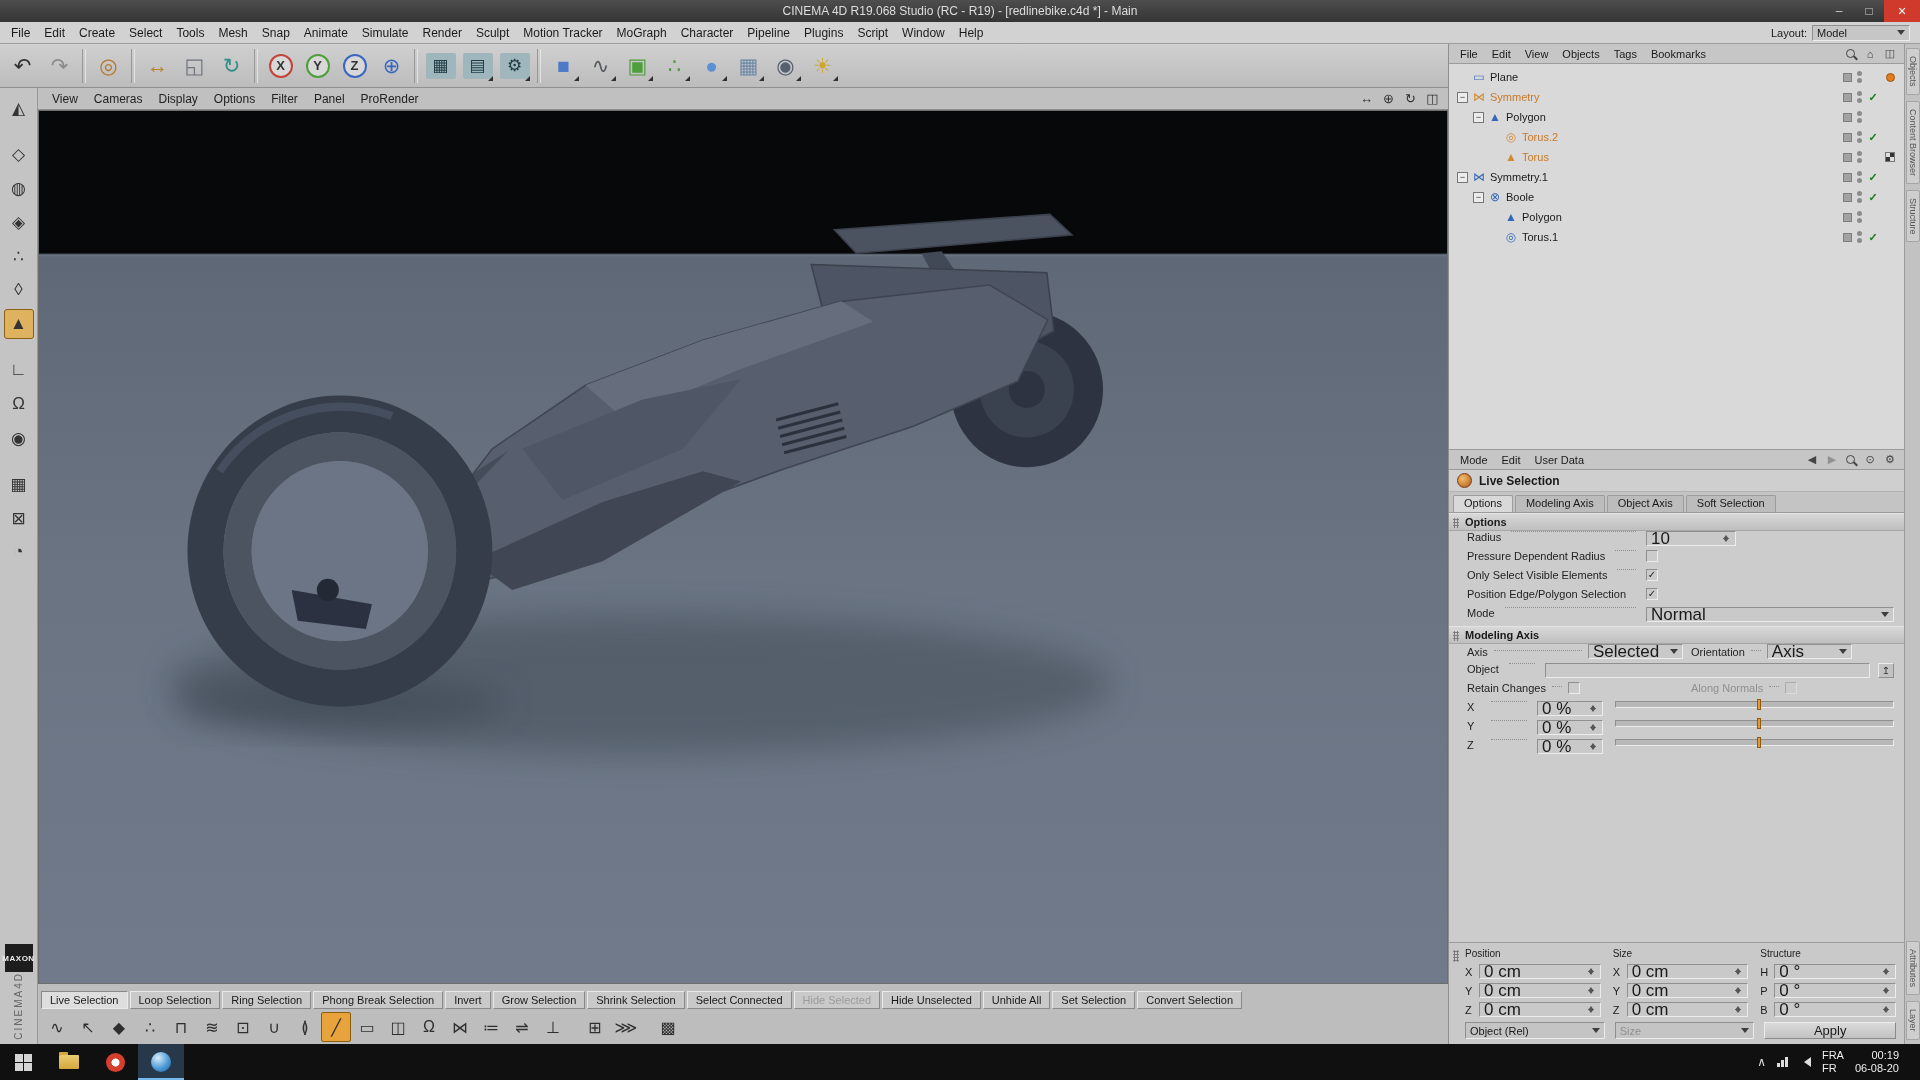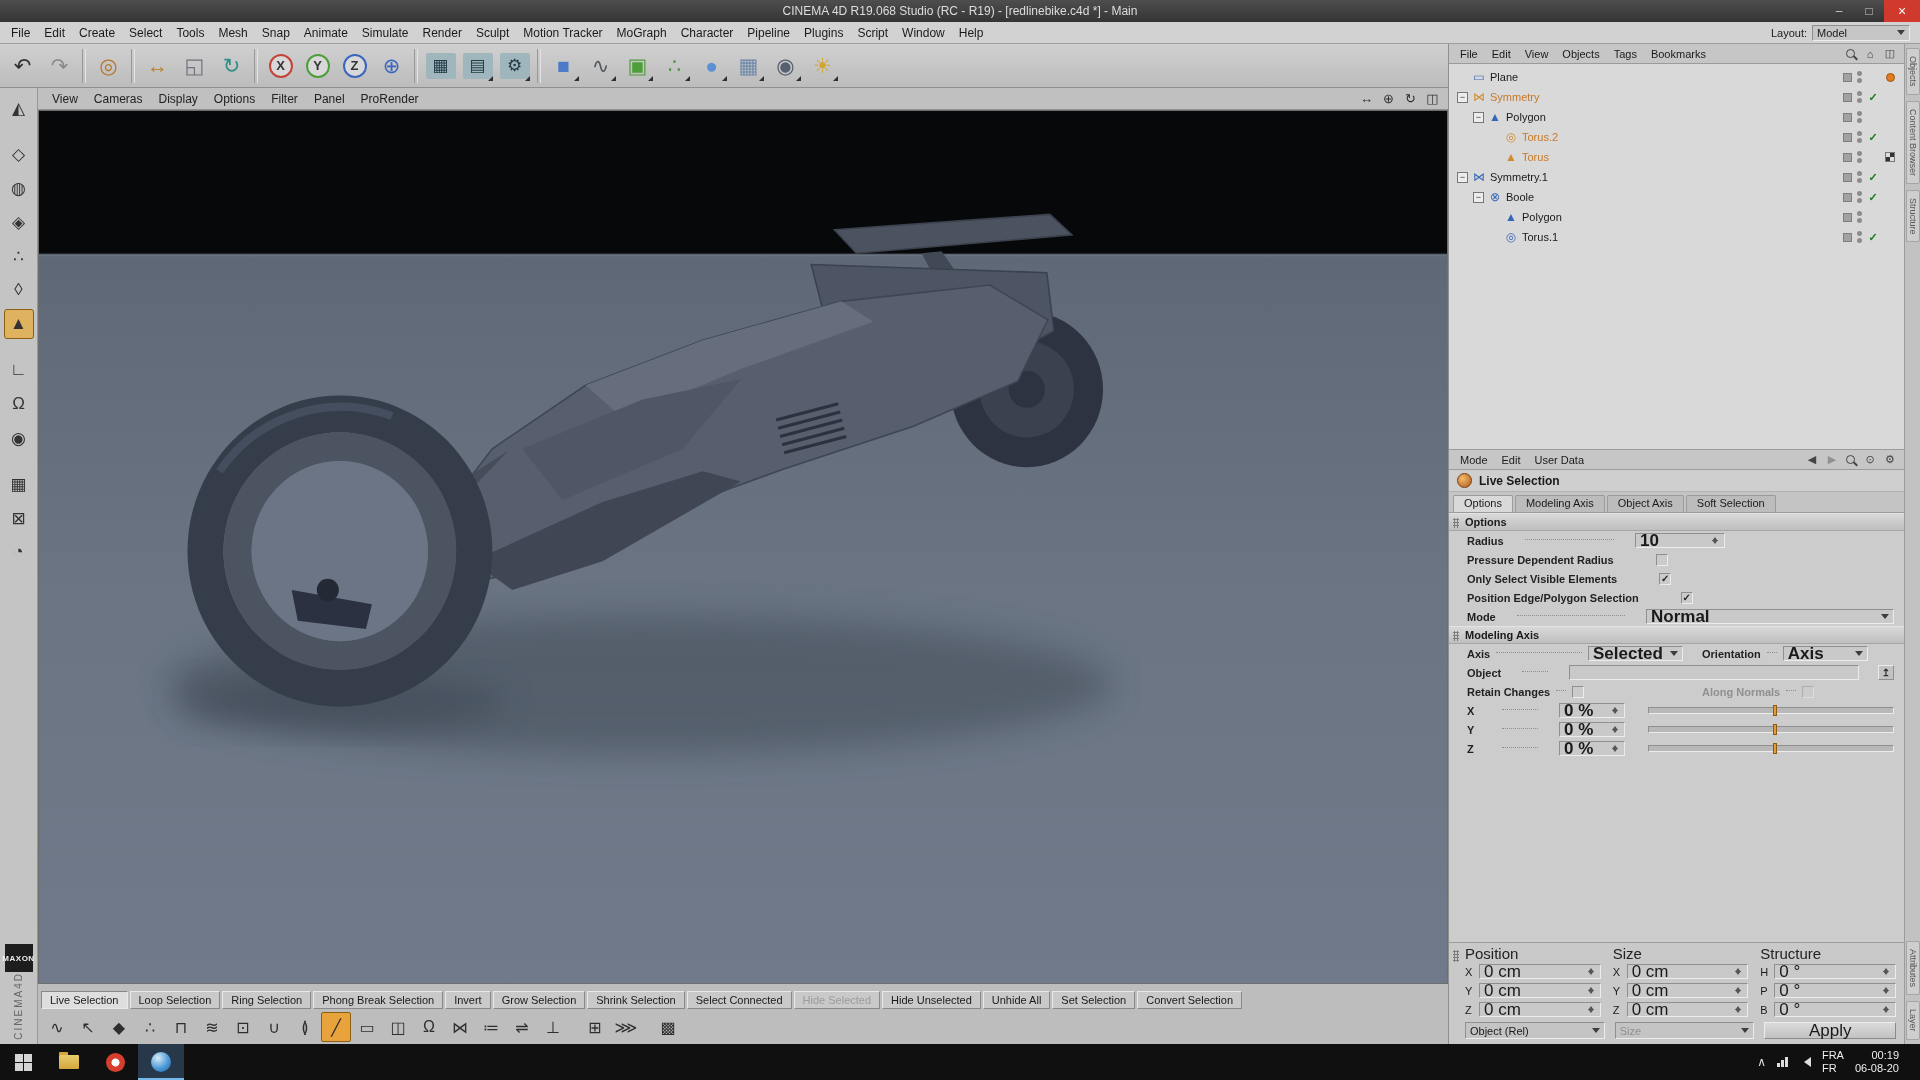--- a/index.html
+++ b/index.html
@@ -104,21 +104,21 @@
 
   
   .am-header{height:22px;display:flex;align-items:center;gap:7px;padding:0 8px;background:#cfcfcf;font-weight:bold;font-size:12px;border-bottom:1px solid #b3b3b3;flex:0 0 22px;}
   .tool-badge{width:15px;height:15px;border-radius:50%;background:radial-gradient(circle at 35% 35%,#f2bc6c,#b05818);border:1px solid #7a3c10;flex:0 0 15px;}
   .am-tabs{height:21px;display:flex;gap:2px;padding:3px 4px 0;background:#c4c4c4;border-bottom:1px solid #9b9b9b;flex:0 0 21px;}
   .am-tab{padding:1px 10px;font-size:11px;background:#bcbcbc;border:1px solid #9b9b9b;border-bottom:none;border-radius:2px 2px 0 0;white-space:nowrap;}
   .am-tab.active{background:#d9d9d9;}
   .am-body{background:#cccccc;padding-bottom:4px;}
   .group-header{height:18px;background:linear-gradient(#d8d8d8,#bfbfbf);border-top:1px solid #e3e3e3;border-bottom:1px solid #a6a6a6;font-weight:bold;font-size:11px;display:flex;align-items:center;padding:0 8px 0 16px;position:relative;}
   .group-header::before{content:"";position:absolute;left:4px;top:4px;width:6px;height:10px;background-image:radial-gradient(#7d7d7d 1px,transparent 1.2px);background-size:3px 3px;}
-  .prop-row{height:19px;display:flex;align-items:center;padding:0 10px 0 18px;font-size:11px;gap:19px;font-weight:bold;}
+  .prop-row{height:19px;display:flex;align-items:flex-start;padding:0 10px 0 18px;font-size:11px;gap:8px;}
   .prop-label{white-space:nowrap;color:#222;}
   .prop-label.dim{color:#909090;}
   .leader{flex:1;border-bottom:1px dotted #8f8f8f;height:1px;margin:0 2px 3px;}
   .leader.short{flex:0 0 10px;}
   .field{background:#c9c9c9;border:1px solid;border-color:#8f8f8f #ececec #ececec #8f8f8f;height:15px;display:flex;align-items:center;padding:0 4px;font-size:17px;}
   .field .val{flex:1;white-space:nowrap;}
   .stepper{width:9px;height:13px;position:relative;flex:0 0 9px;margin-left:2px;}
   .stepper::before{content:"";position:absolute;top:0;left:1px;border:3px solid transparent;border-bottom:4px solid #555;}
   .stepper::after{content:"";position:absolute;bottom:0;left:1px;border:3px solid transparent;border-top:4px solid #555;}
   .caret{width:0;height:0;border:4px solid transparent;border-top:5px solid #3d3d3d;margin-left:6px;margin-top:4px;}
@@ -130,28 +130,28 @@
   .half2{display:flex;align-items:center;flex:1;gap:4px;}
   .mini-btn{width:16px;height:15px;background:#c2c2c2;border:1px solid;border-color:#ececec #8f8f8f #8f8f8f #ececec;font-size:10px;display:flex;align-items:center;justify-content:center;color:#333;flex:0 0 16px;}
 
   .panel-spacer{flex:1;background:#cccccc;}
 
   
   .coords{background:#c9c9c9;border-top:1px solid #9b9b9b;padding:2px 8px 5px 16px;position:relative;flex:0 0 auto;}
   .coords::before{content:"";position:absolute;left:4px;top:7px;width:6px;height:12px;background-image:radial-gradient(#7d7d7d 1px,transparent 1.2px);background-size:3px 3px;}
   .coord-grid{display:flex;gap:12px;}
   .coord-col{flex:1;}
-  .coord-header{font-size:15px;height:17px;display:flex;align-items:center;color:#222;}
+  .coord-header{font-size:10px;height:17px;display:flex;align-items:center;color:#222;}
   .coord-row{display:flex;align-items:center;gap:4px;height:19px;font-size:11px;}
   .coord-row .axis{width:10px;flex:0 0 10px;}
   .coord-row .field{flex:1;}
   .coord-bottom{display:flex;gap:10px;margin-top:3px;}
   .coord-dd{flex:1;height:17px;background:#c4c4c4;border:1px solid;border-color:#8f8f8f #ececec #ececec #8f8f8f;display:flex;align-items:center;padding:0 4px;font-size:11px;}
   .coord-dd.dim{color:#909090;}
-  .apply-btn{flex:1;height:17px;background:linear-gradient(#dadada,#c2c2c2);border:1px solid;border-color:#ececec #8a8a8a #8a8a8a #ececec;font-size:17px;display:flex;align-items:center;justify-content:center;}
+  .apply-btn{flex:1;height:17px;background:linear-gradient(#dadada,#c2c2c2);border:1px solid;border-color:#ececec #8a8a8a #8a8a8a #ececec;font-size:13px;display:flex;align-items:center;justify-content:center;}
 
   
   .right-strip{width:16px;background:#c2c2c2;border-left:1px solid #9b9b9b;display:flex;flex-direction:column;align-items:center;padding:4px 0;gap:6px;flex:0 0 16px;}
   .strip-tab{writing-mode:vertical-rl;font-size:9px;color:#555;background:#cecece;border:1px solid #a5a5a5;padding:7px 1px;border-radius:0 2px 2px 0;white-space:nowrap;}
   .strip-flex{flex:1;}
 
   
   .taskbar{height:36px;background:#101010;display:flex;align-items:stretch;color:#ddd;flex:0 0 36px;}
   .tb-start{width:46px;display:flex;align-items:center;justify-content:center;}
   .win-logo{display:grid;grid-template-columns:8px 8px;grid-template-rows:8px 8px;gap:1px;}

